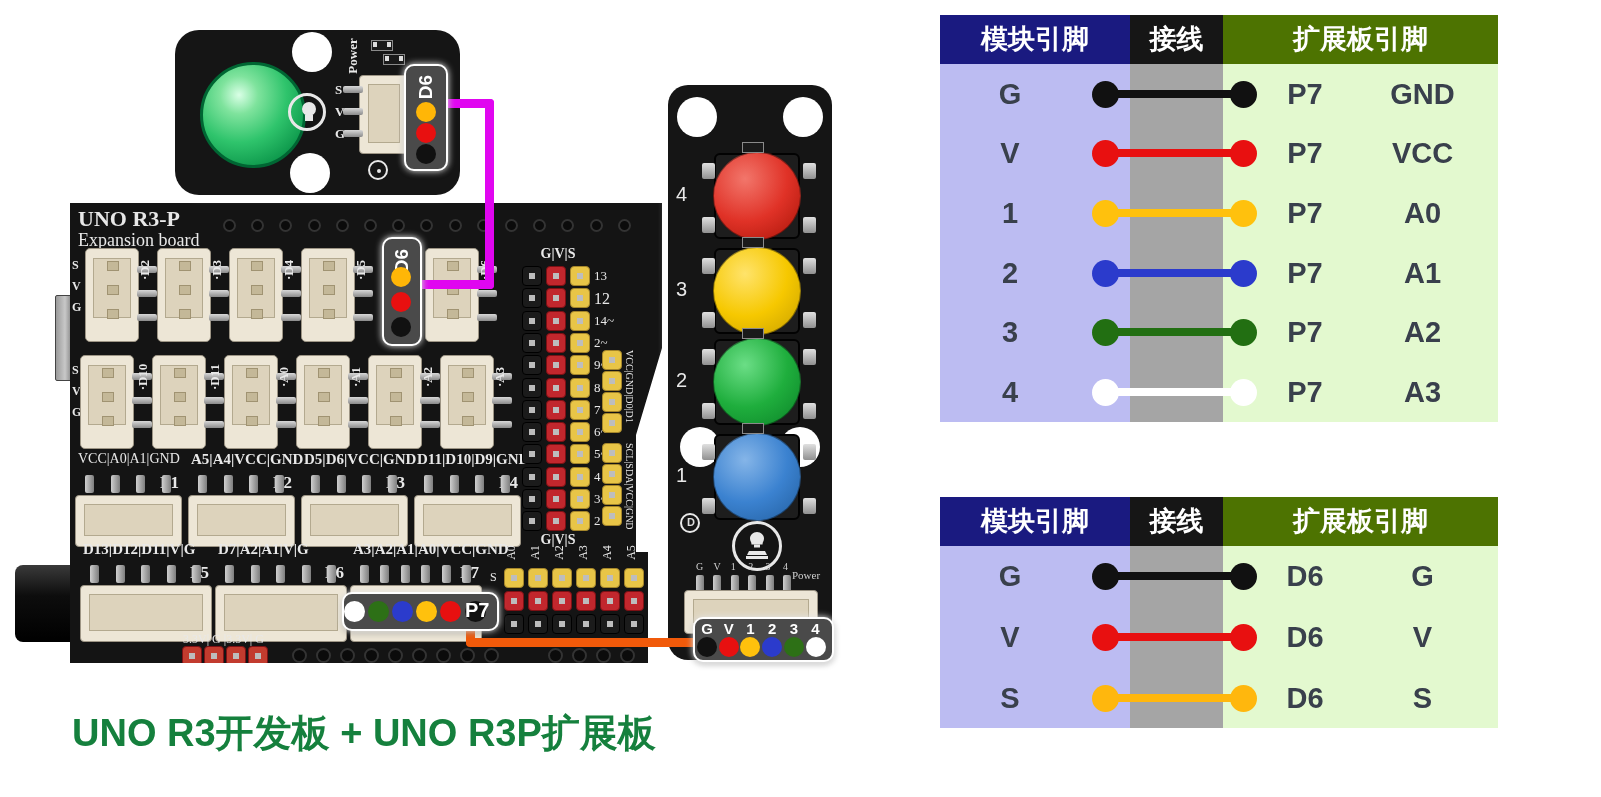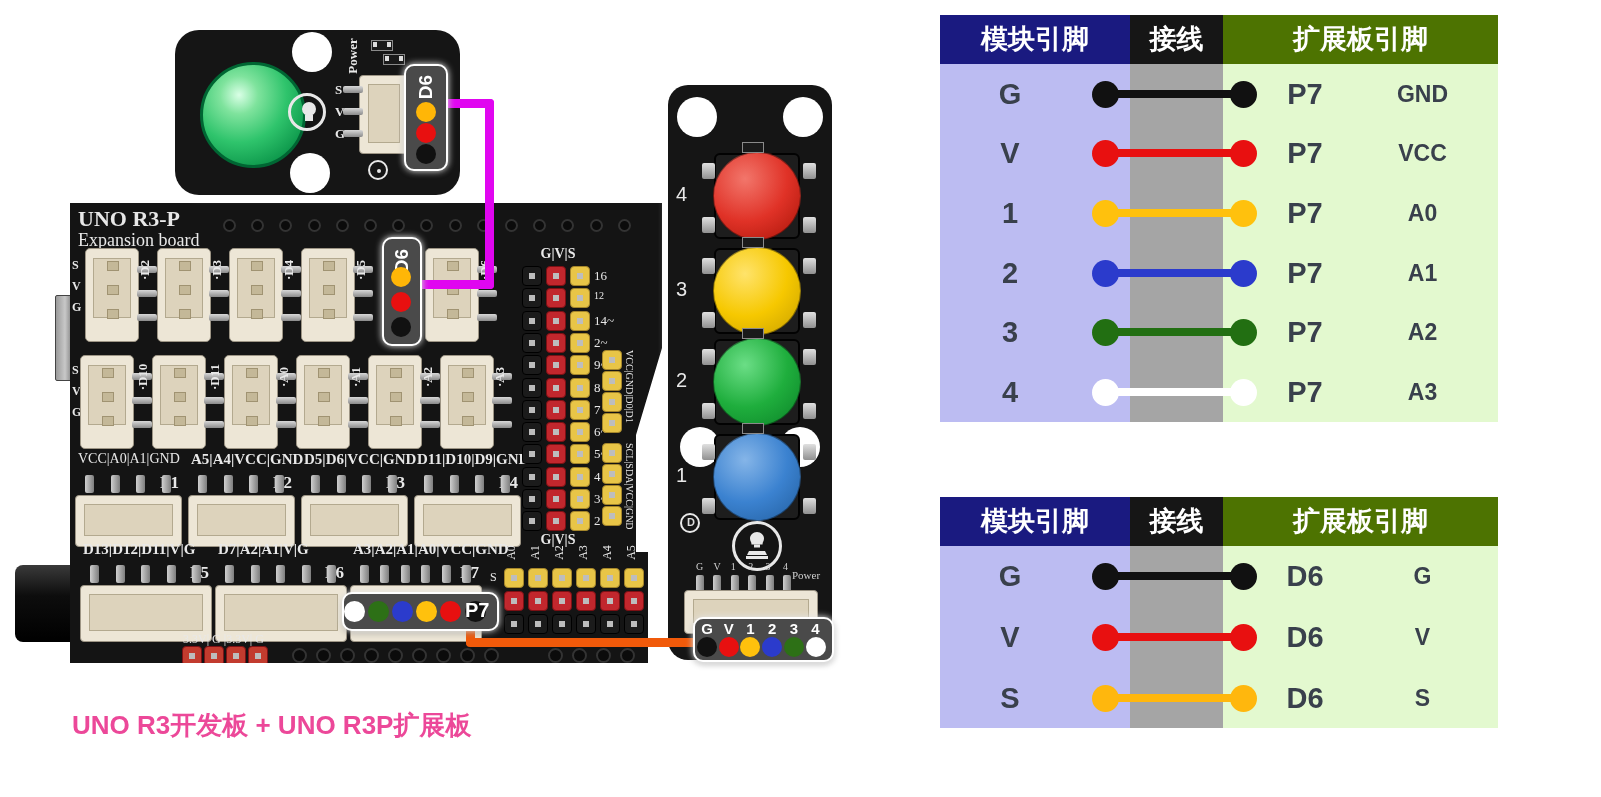--- a/index.html
+++ b/index.html
@@ -38,22 +38,22 @@
   .t-row{position:relative;}
   .t-colbg{position:absolute;top:0;bottom:0;}
   .t-mpin{position:absolute;left:0;width:140px;top:50%;transform:translateY(-50%);
           text-align:center;font-size:29px;font-weight:bold;color:#39404C;}
   .t-wireline{position:absolute;left:165px;width:138px;height:8px;top:50%;margin-top:-4px;}
   .t-dot{position:absolute;width:27px;height:27px;border-radius:50%;top:50%;margin-top:-13px;}
   .t-dot.l{left:152px}.t-dot.r{left:290px}
   .t-port{position:absolute;left:330px;width:70px;top:50%;transform:translateY(-50%);
           text-align:center;font-size:29px;font-weight:bold;color:#39404C;}
   .t-bpin{position:absolute;left:415px;width:135px;top:50%;transform:translateY(-50%);
-          text-align:center;font-size:23px;font-weight:bold;color:#39404C;}
-  #caption{position:absolute;left:72px;top:708px;font-size:26px;font-weight:bold;color:#ec4899;}
+          text-align:center;font-size:29px;font-weight:bold;color:#39404C;}
+  #caption{position:absolute;left:72px;top:708px;font-size:38px;font-weight:bold;color:#15803d;}
   .ring{position:absolute;border-radius:50%;border:2px solid #e8e8e8;box-sizing:border-box;}
 </style>
 </head>
 <body>
 
 <div id="stage">
 
   <div class="abs" style="left:15px;top:565px;width:62px;height:77px;background:linear-gradient(#3a3a3a,#0d0d0d 40%,#000);border-radius:8px 0 0 8px;"></div>
   <div class="abs" style="left:55px;top:295px;width:18px;height:84px;background:linear-gradient(90deg,#9a9a9a,#c8c8c8,#6f6f6f);border:1px solid #444;border-radius:2px;"></div>
 
@@ -263,31 +263,31 @@
       <span class="silk" style="position: absolute; left: 452px; top: 332px; width: 72px; text-align: center; font-size: 14px; font-weight: bold;">G|V|S</span>
       <div class="hpin" style="position: absolute; left: 452px; top: 66px; background: rgb(27, 27, 27); border: 1px solid rgb(0, 0, 0);">
         <div style="position: absolute; left: 6px; top: 6px; width: 6px; height: 6px; background: rgb(189, 189, 189);"></div>
       </div>
       <div class="hpin" style="position: absolute; left: 476px; top: 66px; background: rgb(193, 39, 45); border: 1px solid rgb(125, 16, 20);">
         <div style="position: absolute; left: 6px; top: 6px; width: 6px; height: 6px; background: rgb(189, 189, 189);"></div>
       </div>
       <div class="hpin" style="position: absolute; left: 500px; top: 66px; background: rgb(232, 197, 71); border: 1px solid rgb(165, 134, 42);">
         <div style="position: absolute; left: 6px; top: 6px; width: 6px; height: 6px; background: rgb(189, 189, 189);"></div>
       </div>
-      <span class="silk" style="position: absolute; left: 524px; top: 68px; font-size: 13px;">16</span>
+      <span class="silk" style="position: absolute; left: 524px; top: 68px; font-size: 13px;">13</span>
       <div class="hpin" style="position: absolute; left: 452px; top: 88.3px; background: rgb(27, 27, 27); border: 1px solid rgb(0, 0, 0);">
         <div style="position: absolute; left: 6px; top: 6px; width: 6px; height: 6px; background: rgb(189, 189, 189);"></div>
       </div>
       <div class="hpin" style="position: absolute; left: 476px; top: 88.3px; background: rgb(193, 39, 45); border: 1px solid rgb(125, 16, 20);">
         <div style="position: absolute; left: 6px; top: 6px; width: 6px; height: 6px; background: rgb(189, 189, 189);"></div>
       </div>
       <div class="hpin" style="position: absolute; left: 500px; top: 88.3px; background: rgb(232, 197, 71); border: 1px solid rgb(165, 134, 42);">
         <div style="position: absolute; left: 6px; top: 6px; width: 6px; height: 6px; background: rgb(189, 189, 189);"></div>
       </div>
-      <span class="silk" style="position: absolute; left: 524px; top: 90.3px; font-size: 10px;">12</span>
+      <span class="silk" style="position: absolute; left: 524px; top: 90.3px; font-size: 16px;">12</span>
       <div class="hpin" style="position: absolute; left: 452px; top: 110.6px; background: rgb(27, 27, 27); border: 1px solid rgb(0, 0, 0);">
         <div style="position: absolute; left: 6px; top: 6px; width: 6px; height: 6px; background: rgb(189, 189, 189);"></div>
       </div>
       <div class="hpin" style="position: absolute; left: 476px; top: 110.6px; background: rgb(193, 39, 45); border: 1px solid rgb(125, 16, 20);">
         <div style="position: absolute; left: 6px; top: 6px; width: 6px; height: 6px; background: rgb(189, 189, 189);"></div>
       </div>
       <div class="hpin" style="position: absolute; left: 500px; top: 110.6px; background: rgb(232, 197, 71); border: 1px solid rgb(165, 134, 42);">
         <div style="position: absolute; left: 6px; top: 6px; width: 6px; height: 6px; background: rgb(189, 189, 189);"></div>
       </div>
       <span class="silk" style="position: absolute; left: 524px; top: 112.6px; font-size: 13px;">14~</span>

